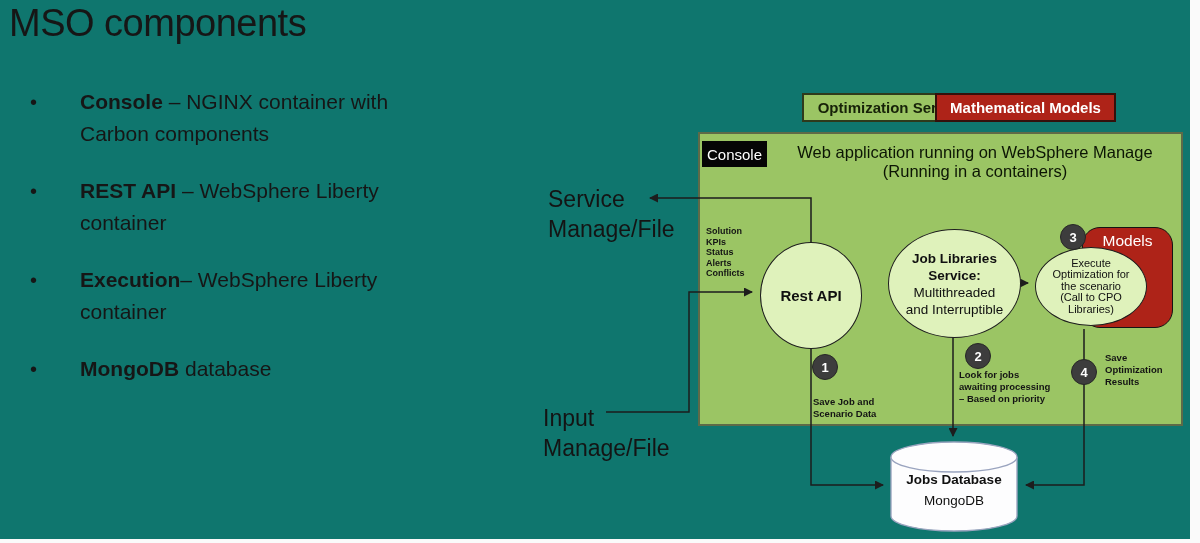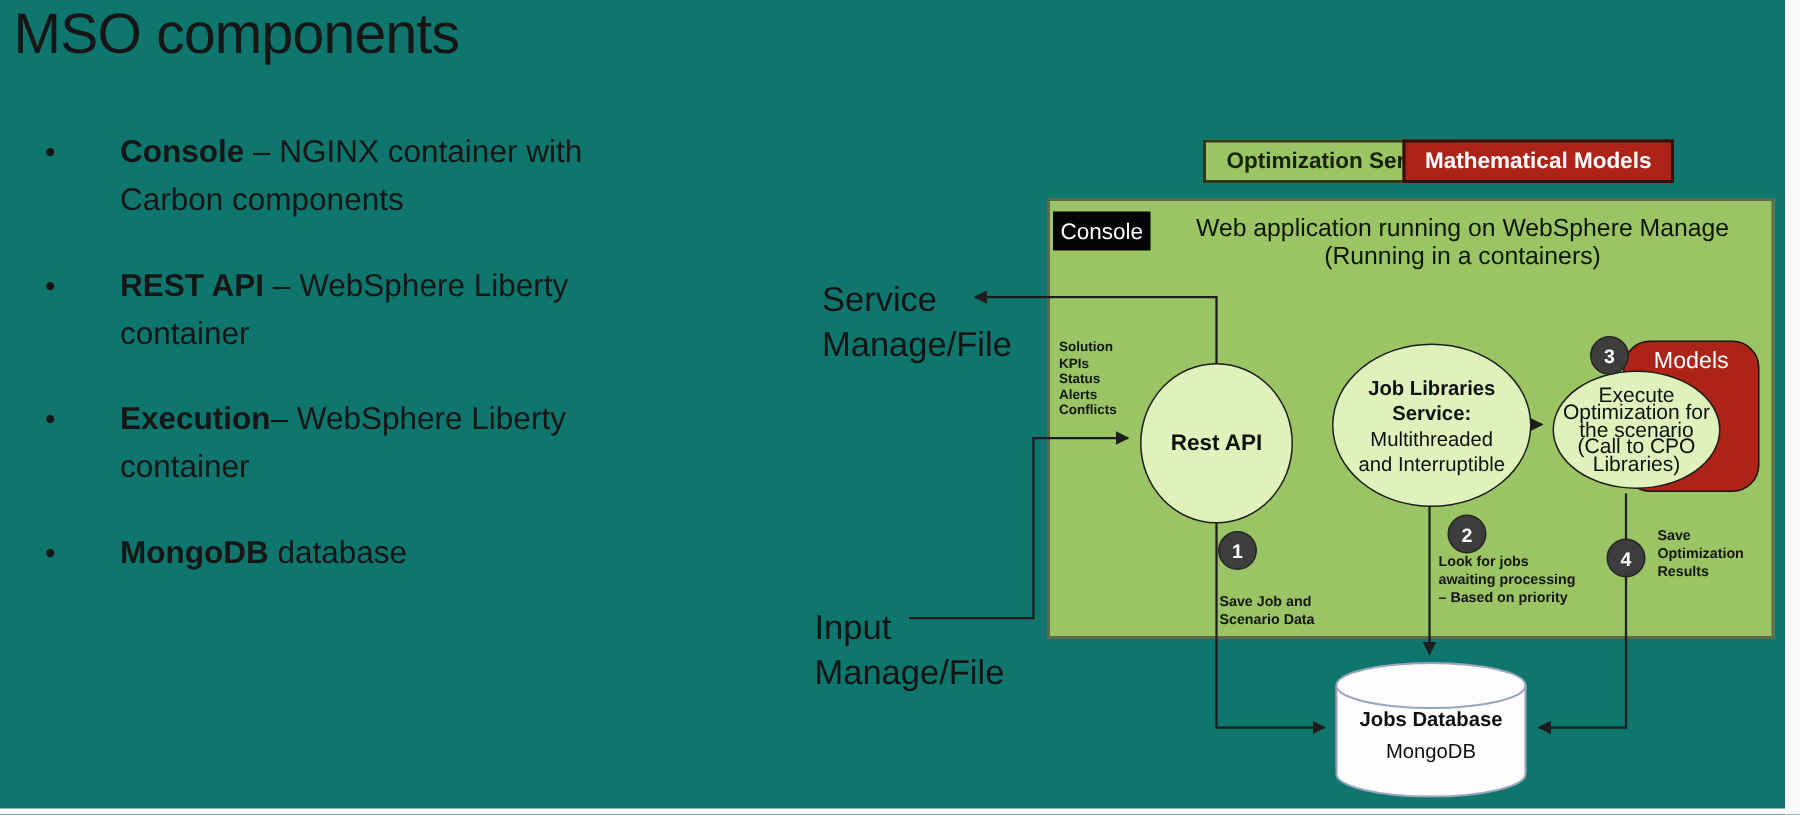--- a/index.html
+++ b/index.html
@@ -69,21 +69,21 @@
   .jes .b{font-weight:700;white-space:pre-line;}
   .jes .r{white-space:pre-line;}
   .models-box{
     position:absolute;left:1082px;top:227px;width:91px;height:101px;
     background:#ae2318;border:1.6px solid #141414;border-radius:18px;
     color:#ffffff;font-size:15.5px;text-align:center;padding-top:4px;
     box-sizing:border-box;z-index:3;
   }
   .exec-ellipse{
     left:1035px;top:247px;width:110px;height:77px;
-    font-size:14px;line-height:11.5px;white-space:pre-line;z-index:4;
+    font-size:11px;line-height:11.5px;white-space:pre-line;z-index:4;
   }
   .badge{
     position:absolute;width:26px;height:26px;border-radius:50%;
     background:#3d3d3d;border:1px solid #262626;color:#fff;
     font-size:13px;font-weight:700;
     display:flex;align-items:center;justify-content:center;
     box-sizing:border-box;z-index:4;
   }
   .badge1{left:812px;top:354px;}
   .badge2{left:965px;top:343px;}

